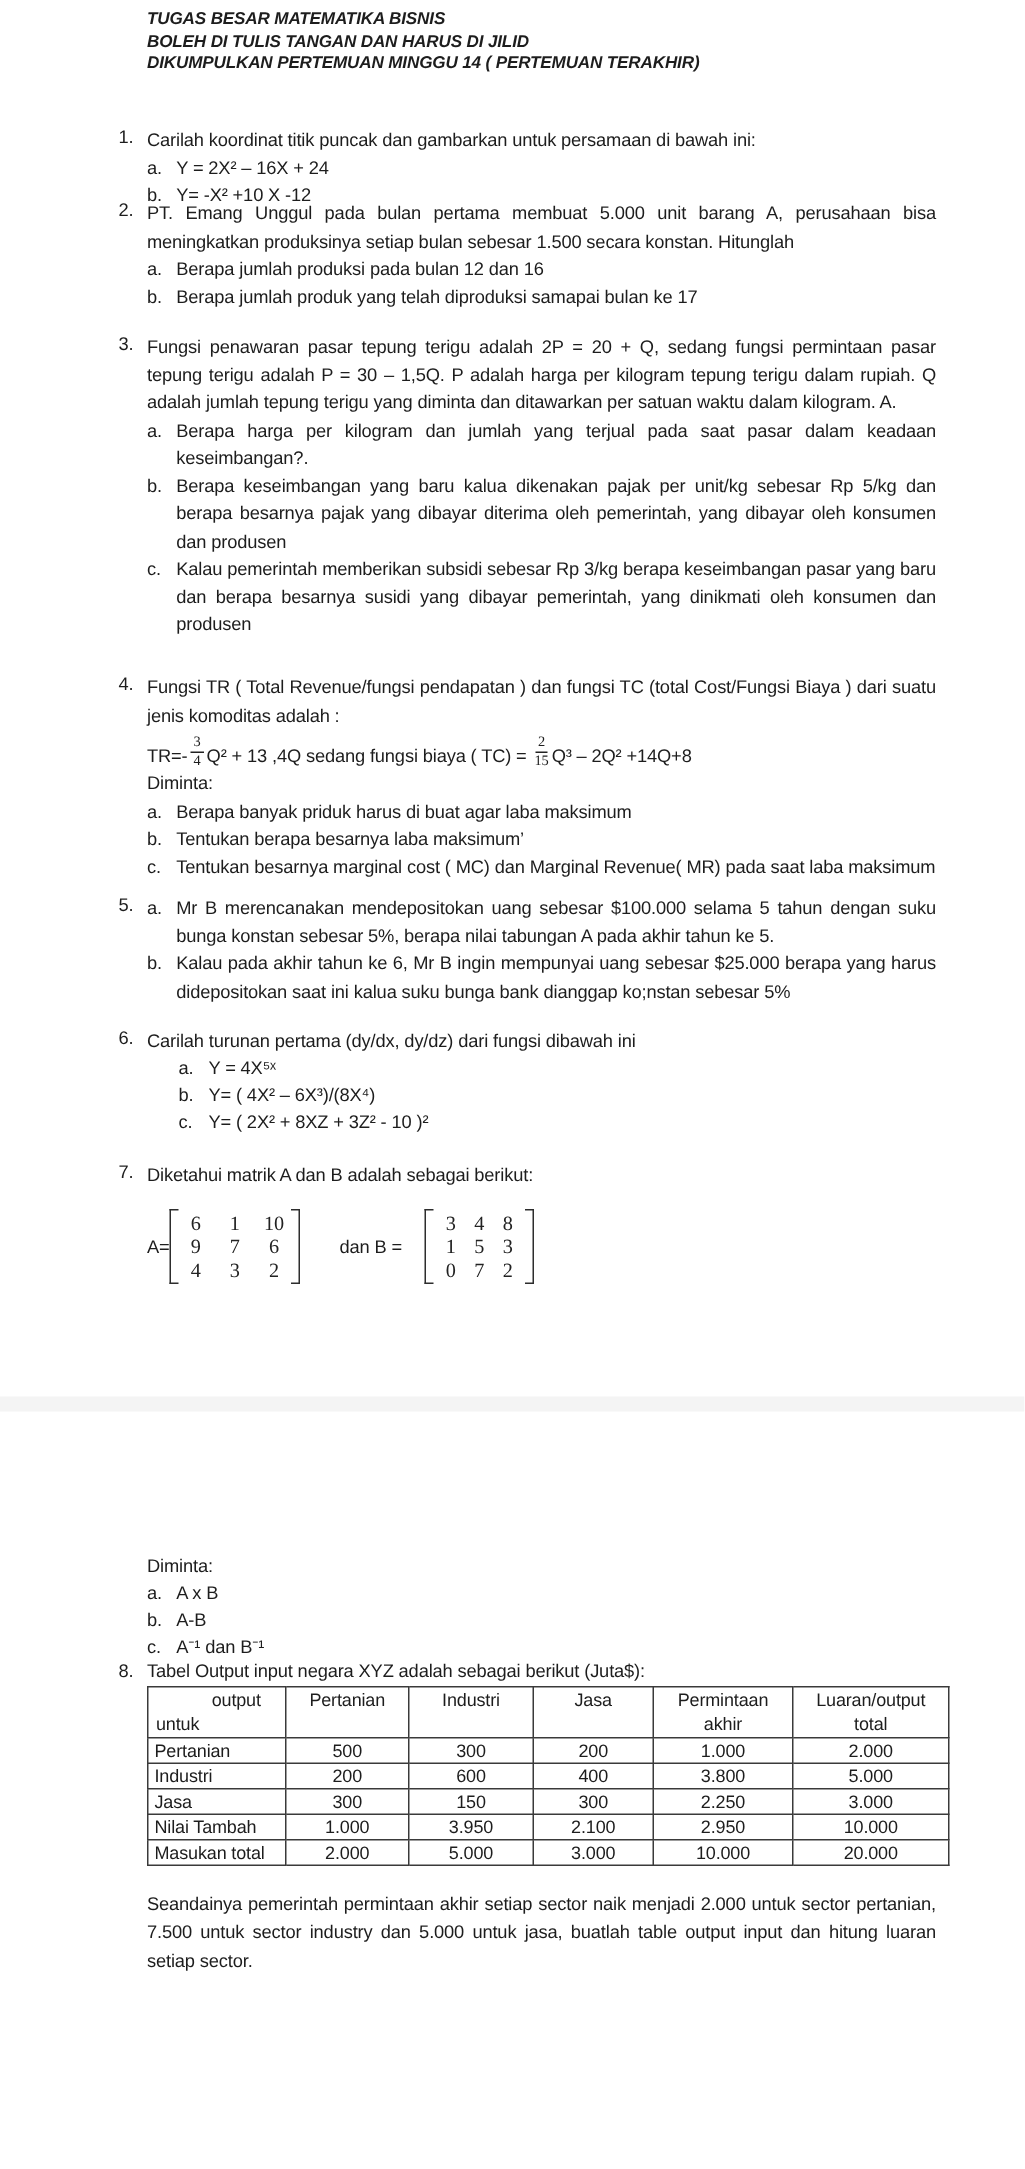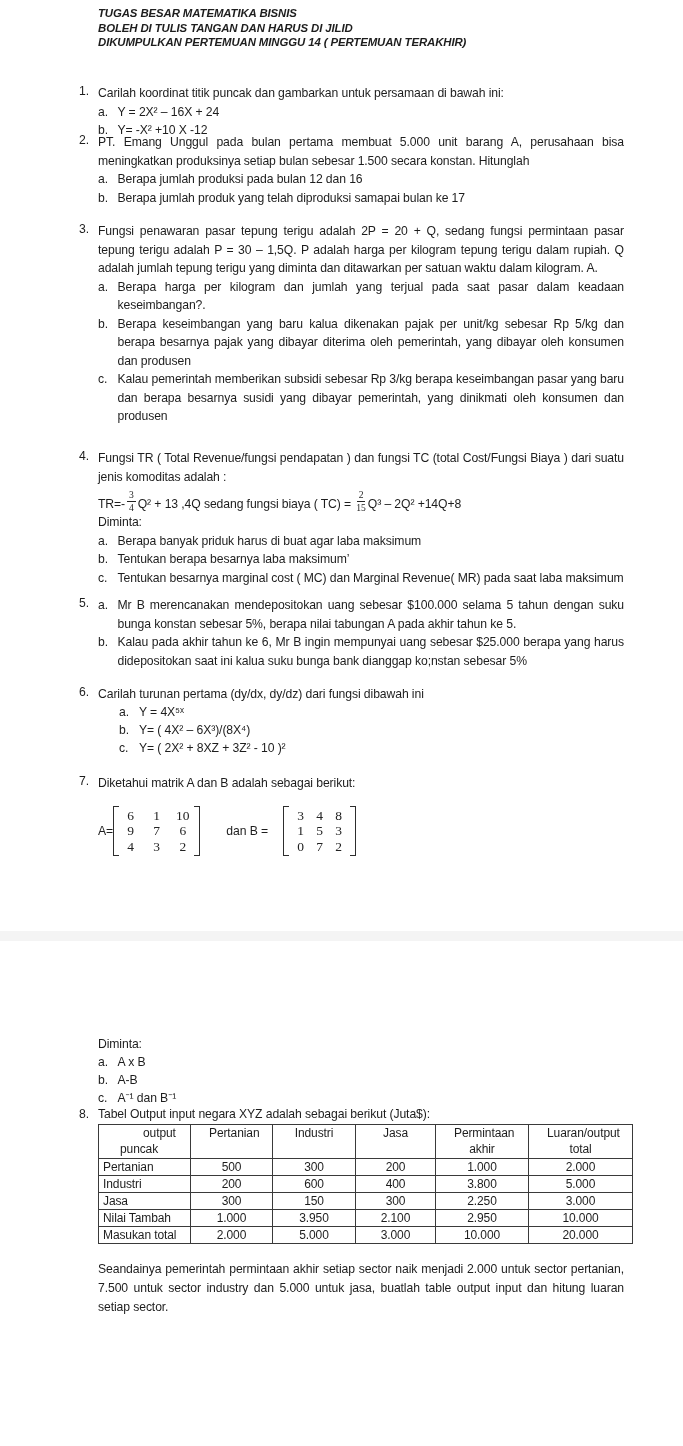--- a/index.html
+++ b/index.html
@@ -46,21 +46,21 @@
   
   #page2{top:1035px;}
   .ml19{margin-left:19px;}
   .p2subs{line-height:18px;}
   .q8head{line-height:15px;}
   
   table{border-collapse:collapse;table-layout:fixed;width:534px;margin:2px 0 0 19px;
         font-size:12px;color:#1d1d1d;}
   th,td{border:1px solid #3a3a3a;}
   th{font-weight:normal;vertical-align:top;text-align:center;line-height:15.5px;
-     padding:1px 18px;}
+     padding:1px 2px;}
   td{height:16px;line-height:15px;padding:0 2px;text-align:center;}
   td.rowlabel{text-align:left;padding-left:4px;}
   .corner-top{text-align:center;padding-left:26px;}
   .corner-bottom{text-align:left;padding-left:3px;}
   .closing{margin:16px 0 12px 19px;width:526px;line-height:19px;}
 </style>
 </head>
 <body>
 
 <div class="abs" id="doc-header">
@@ -267,21 +267,21 @@
         <col style="width:82px">
         <col style="width:83px">
       <col style="width:80px">
         <col style="width:93px">
         <col style="width:104px">
     </colgroup>
     <thead>
       <tr>
         <th>
           <div class="corner-top">output</div>
-          <div class="corner-bottom">puncak</div>
+          <div class="corner-bottom">untuk</div>
         </th>
         <th>Pertanian</th>
         <th>Industri</th>
         <th>Jasa</th>
         <th>
           <div>Permintaan</div>
           <div>akhir</div>
         </th>
         <th>
           <div>Luaran/output</div>

